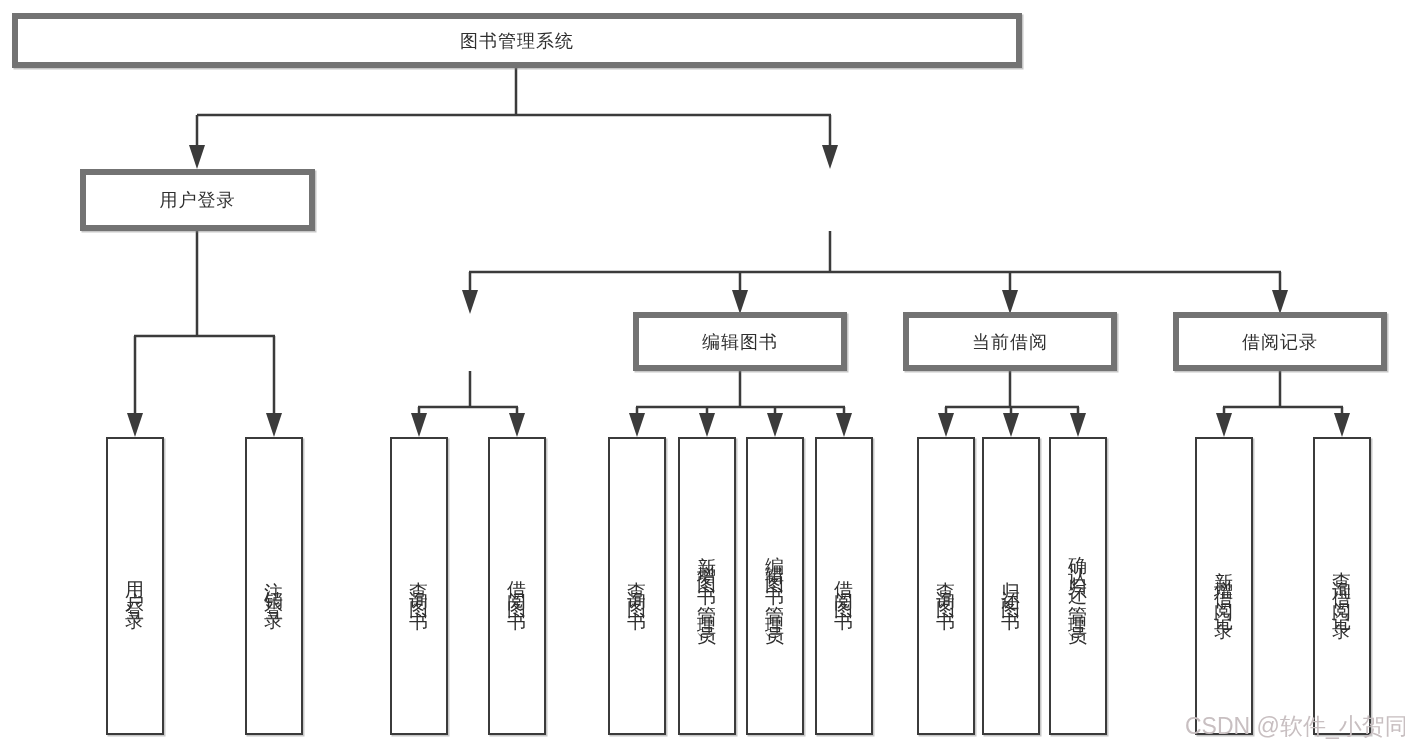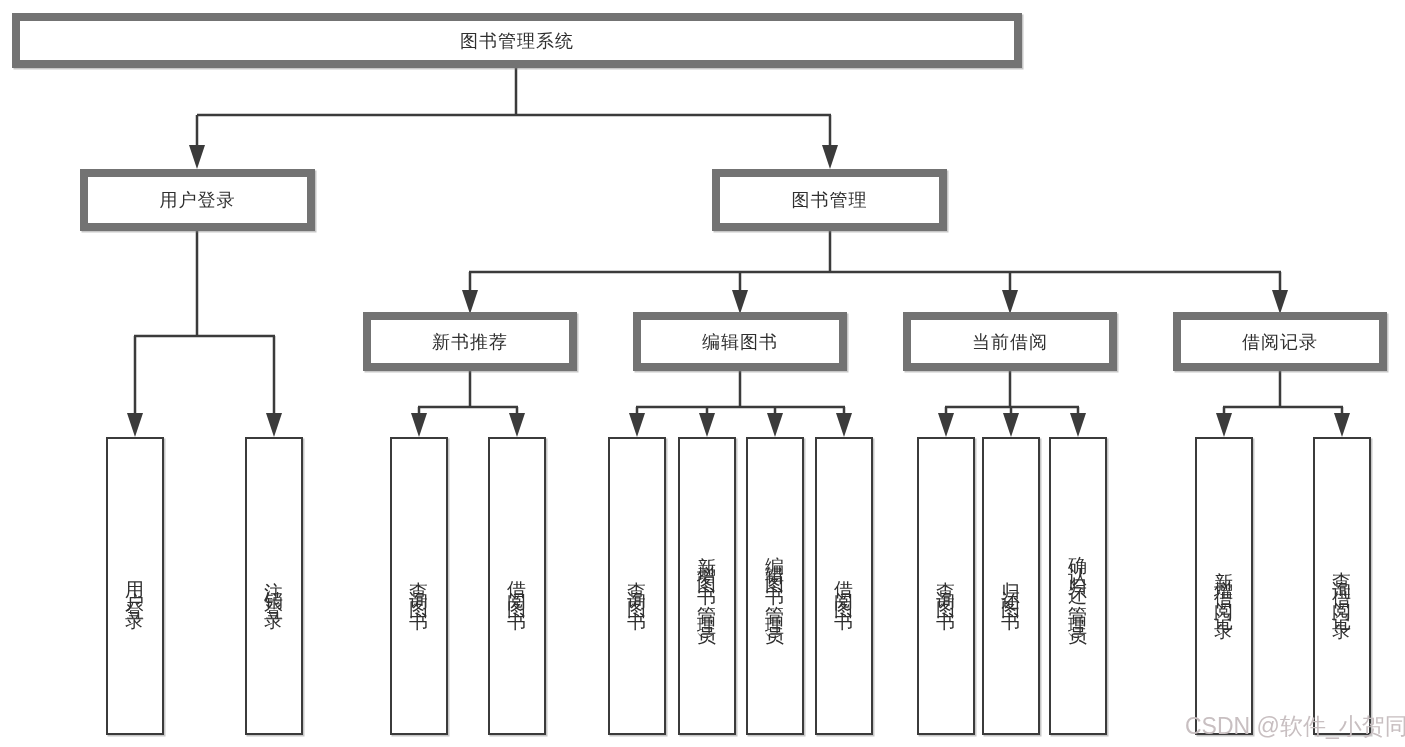--- a/index.html
+++ b/index.html
@@ -8,21 +8,21 @@
     width: 1405px;
     height: 747px;
     background: #ffffff;
     font-family: "Liberation Sans", "DejaVu Sans", sans-serif;
     overflow: hidden;
   }
   .wires { position: absolute; left: 0; top: 0; width: 1405px; height: 747px; }
   .box {
     position: absolute;
     background: #ffffff;
-    border: 8px solid #737373;
+    border: 6px solid #737373;
     box-shadow: 1.5px 1.5px 0 0 rgba(130,130,130,0.45);
     display: flex;
     align-items: center;
     justify-content: center;
     font-size: 18px;
     letter-spacing: 1px;
     color: #2f2f2f;
     box-sizing: border-box;
     z-index: 2;
   }
@@ -106,27 +106,21 @@
     </g>
   </svg>
 
   <div class="box" style="left:12px; top:13px; width:1010px; height:55px;">
     <span>图书管理系统</span>
   </div>
 
   <div class="box" style="left:80px; top:169px; width:235px; height:62px;">
     <span>用户登录</span>
   </div>
-  <div class="box" style="left:712px; top:169px; width:235px; height:62px;">
-    <span>图书管理</span>
-  </div>
 
-  <div class="box" style="left:363px; top:312px; width:214px; height:59px;">
-    <span>新书推荐</span>
-  </div>
   <div class="box" style="left:633px; top:312px; width:214px; height:59px;">
     <span>编辑图书</span>
   </div>
   <div class="box" style="left:903px; top:312px; width:214px; height:59px;">
     <span>当前借阅</span>
   </div>
   <div class="box" style="left:1173px; top:312px; width:214px; height:59px;">
     <span>借阅记录</span>
   </div>
 

